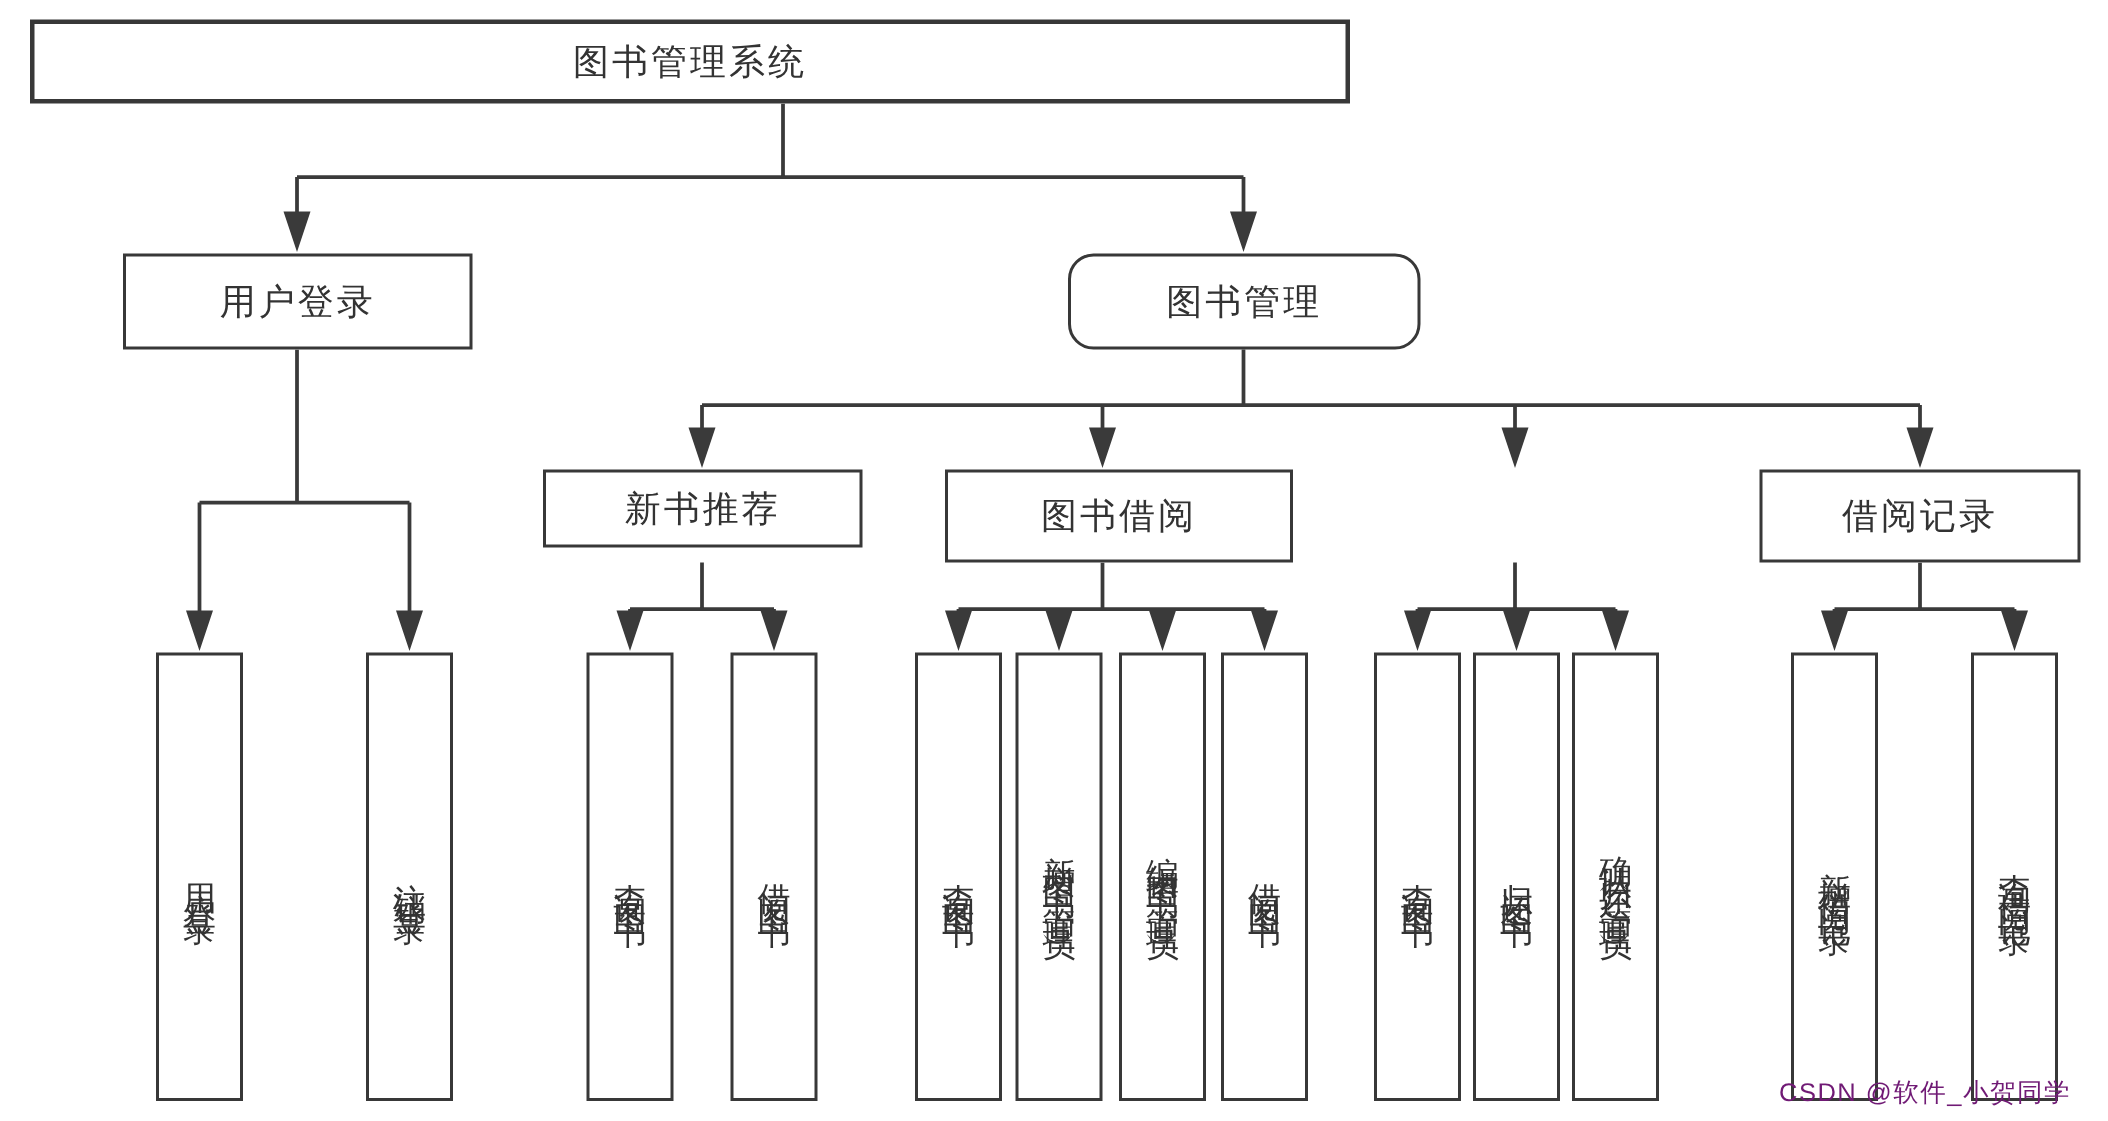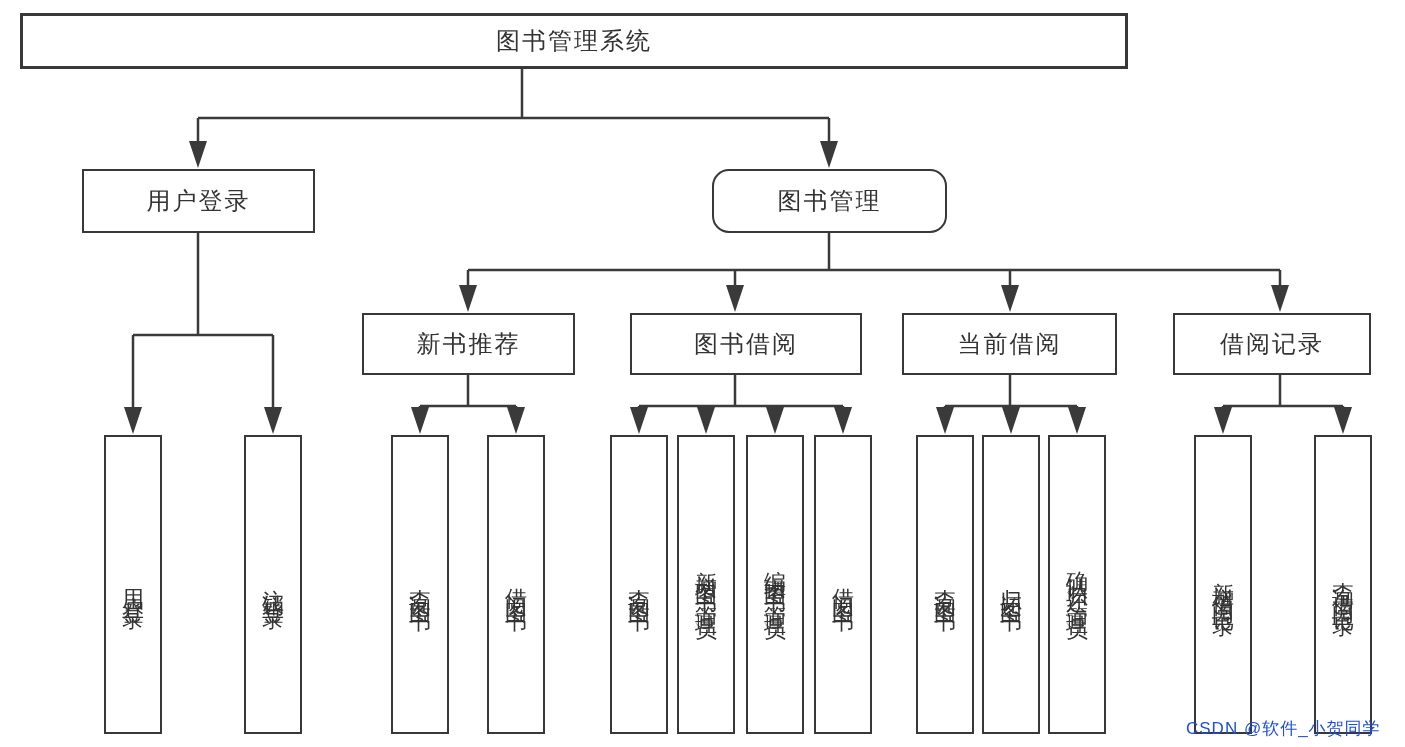--- a/index.html
+++ b/index.html
@@ -28,21 +28,21 @@
     font-size:22px;
     letter-spacing:7px;
     line-height:1.0;
     color:#333333;
     white-space:nowrap;
   }
   .watermark{
     position:absolute;
     left:1186px;top:717px;
     font-size:17px;
-    color:#1d4ed8;
+    color:#701a75;
     letter-spacing:1px;
     z-index:5;
     white-space:nowrap;
   }
 </style>
 </head>
 <body>
 
 <div class="canvas">
 
@@ -59,41 +59,38 @@
          M1001,285 L1019,285 L1010,312 Z  M1271,285 L1289,285 L1280,312 Z
          M124,407 L142,407 L133,434 Z  M264,407 L282,407 L273,434 Z
          M411,407 L429,407 L420,434 Z  M507,407 L525,407 L516,434 Z
          M630,407 L648,407 L639,434 Z  M697,407 L715,407 L706,434 Z
          M766,407 L784,407 L775,434 Z  M834,407 L852,407 L843,434 Z
          M936,407 L954,407 L945,434 Z  M1002,407 L1020,407 L1011,434 Z
          M1068,407 L1086,407 L1077,434 Z
          M1214,407 L1232,407 L1223,434 Z  M1334,407 L1352,407 L1343,434 Z" fill="#3a3a3a" stroke="none"></path>
   </svg>
 
-  <div class="node hnode root" style="left:20px;top:13px;width:1108px;height:56px;">
+  <div class="node hnode root" style="left:20px;top:13px;width:880px;height:56px;">
     <span>图书管理系统</span>
   </div>
 
   <div class="node hnode" style="left:82px;top:169px;width:233px;height:64px;">
     <span>用户登录</span>
   </div>
   <div class="node hnode" style="left:712px;top:169px;width:235px;height:64px;border-radius:17px;">
     <span>图书管理</span>
   </div>
 
-  <div class="node hnode" style="left:362px;top:313px;width:213px;height:62px;justify-content:center;">
+  <div class="node hnode" style="left:362px;top:313px;width:213px;height:52px;justify-content:center;">
     <span>新书推荐</span>
   </div>
   <div class="node hnode" style="left:630px;top:313px;width:232px;height:62px;">
     <span>图书借阅</span>
   </div>
-  <div class="node hnode" style="left:902px;top:313px;width:215px;height:62px;">
-    <span>当前借阅</span>
-  </div>
-  <div class="node hnode" style="left:1173px;top:313px;width:198px;height:62px;">
+  <div class="node hnode" style="left:1173px;top:313px;width:214px;height:62px;">
     <span>借阅记录</span>
   </div>
 
   <div class="node leaf" style="left:104px;">
     <span class="vtext">用户登录</span>
   </div>
   <div class="node leaf" style="left:244px;">
     <span class="vtext">注销登录</span>
   </div>
 

